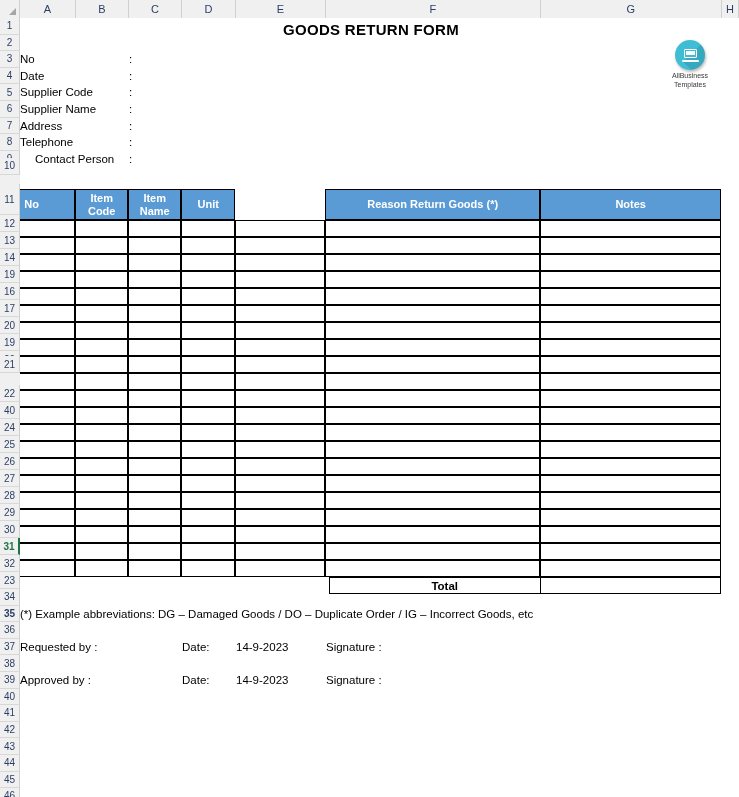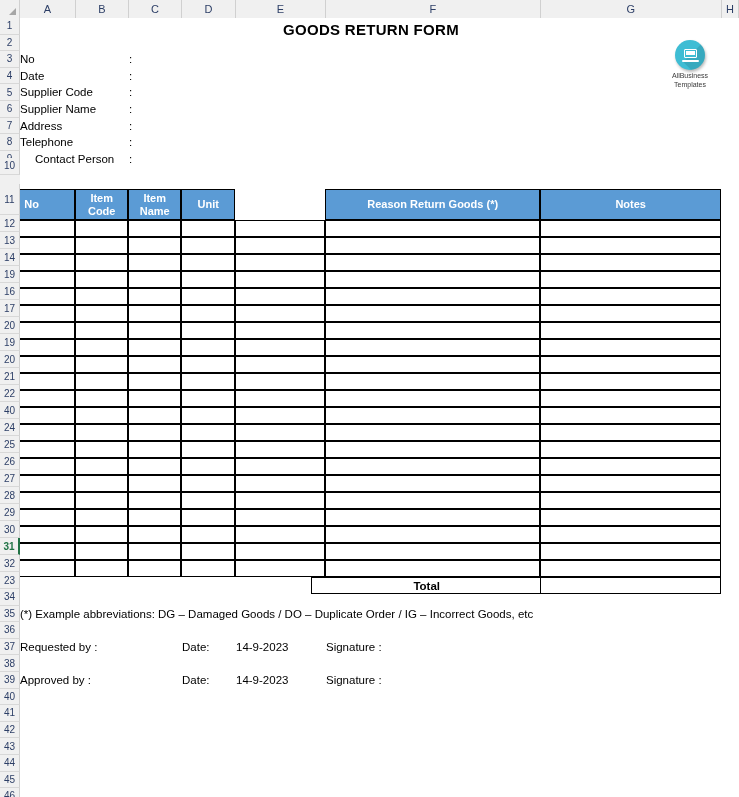--- a/index.html
+++ b/index.html
@@ -250,35 +250,35 @@
       <div class="rowhdr" style="top: 166px; height: 31px;">11</div>
       <div class="rowhdr" style="top: 197px; height: 17px;">12</div>
       <div class="rowhdr" style="top: 214px; height: 17px;">13</div>
       <div class="rowhdr" style="top: 231px; height: 17px;">14</div>
       <div class="rowhdr" style="top: 248px; height: 17px;">19</div>
       <div class="rowhdr" style="top: 265px; height: 17px;">16</div>
       <div class="rowhdr" style="top: 282px; height: 17px;">17</div>
       <div class="rowhdr" style="top: 299px; height: 17px;">20</div>
       <div class="rowhdr" style="top: 316px; height: 17px;">19</div>
       <div class="rowhdr" style="top: 333px; height: 17px;">20</div>
-      <div class="rowhdr" style="top: 350px; height: 17px;">21</div>
+      <div class="rowhdr" style="top: 338px; height: 17px;">21</div>
       <div class="rowhdr" style="top: 367px; height: 17px;">22</div>
       <div class="rowhdr" style="top: 384px; height: 17px;">40</div>
       <div class="rowhdr" style="top: 401px; height: 17px;">24</div>
       <div class="rowhdr" style="top: 418px; height: 17px;">25</div>
       <div class="rowhdr" style="top: 435px; height: 17px;">26</div>
       <div class="rowhdr" style="top: 452px; height: 17px;">27</div>
       <div class="rowhdr" style="top: 469px; height: 17px;">28</div>
       <div class="rowhdr" style="top: 486px; height: 17px;">29</div>
       <div class="rowhdr" style="top: 503px; height: 17px;">30</div>
       <div class="rowhdr active" style="top: 520px; height: 17px;">31</div>
       <div class="rowhdr" style="top: 537px; height: 17px;">32</div>
       <div class="rowhdr" style="top: 554px; height: 17px;">23</div>
       <div class="rowhdr" style="top: 571px; height: 16.6px;">34</div>
-      <div class="rowhdr" style="top: 587.6px; height: 16.6px;">35</div>
+      <div class="rowhdr" style="top: 587.6px; height: 16.6px; font-weight: bold;">35</div>
       <div class="rowhdr" style="top: 604.2px; height: 16.6px;">36</div>
       <div class="rowhdr" style="top: 620.8px; height: 16.6px;">37</div>
       <div class="rowhdr" style="top: 637.4px; height: 16.6px;">38</div>
       <div class="rowhdr" style="top: 654px; height: 16.6px;">39</div>
       <div class="rowhdr" style="top: 670.6px; height: 16.6px;">40</div>
       <div class="rowhdr" style="top: 687.2px; height: 16.6px;">41</div>
       <div class="rowhdr" style="top: 703.8px; height: 16.6px;">42</div>
       <div class="rowhdr" style="top: 720.4px; height: 16.6px;">43</div>
       <div class="rowhdr" style="top: 737px; height: 16.6px;">44</div>
       <div class="rowhdr" style="top: 753.6px; height: 16.6px;">45</div>
@@ -469,21 +469,21 @@
           <div class="td" style="left: 216px; top: 354px; width: 90px;"></div>
           <div class="td" style="left: 306px; top: 354px; width: 215px;"></div>
           <div class="td" style="left: 521px; top: 354px; width: 181px;"></div>
           <div class="td" style="left: 0px; top: 371px; width: 56px;"></div>
           <div class="td" style="left: 56px; top: 371px; width: 53px;"></div>
           <div class="td" style="left: 109px; top: 371px; width: 53px;"></div>
           <div class="td" style="left: 162px; top: 371px; width: 54px;"></div>
           <div class="td" style="left: 216px; top: 371px; width: 90px;"></div>
           <div class="td" style="left: 306px; top: 371px; width: 215px;"></div>
           <div class="td" style="left: 521px; top: 371px; width: 181px;"></div>
-          <div class="td totallabel" style="left: 292px; top: 388px; width: 231px;">Total</div>
+          <div class="td totallabel" style="left: 310px; top: 388px; width: 231px;">Total</div>
           <div class="td" style="left: 521px; top: 388px; width: 181px;"></div>
         </div>
     </div>
 
     <div id="footer">
         <div class="cell footnote" style="left: 0px; top: 587.6px; height: 16.6px;">(*) Example abbreviations: DG – Damaged Goods / DO – Duplicate Order / IG – Incorrect Goods, etc</div>
         <div class="cell" style="left: 0px; top: 620.8px; height: 16.6px;">Requested by :</div>
         <div class="cell" style="left: 162px; top: 620.8px; height: 16.6px;">Date:</div>
         <div class="cell" style="left: 216px; top: 620.8px; height: 16.6px;">14-9-2023</div>
         <div class="cell" style="left: 306px; top: 620.8px; height: 16.6px;">Signature :</div>

